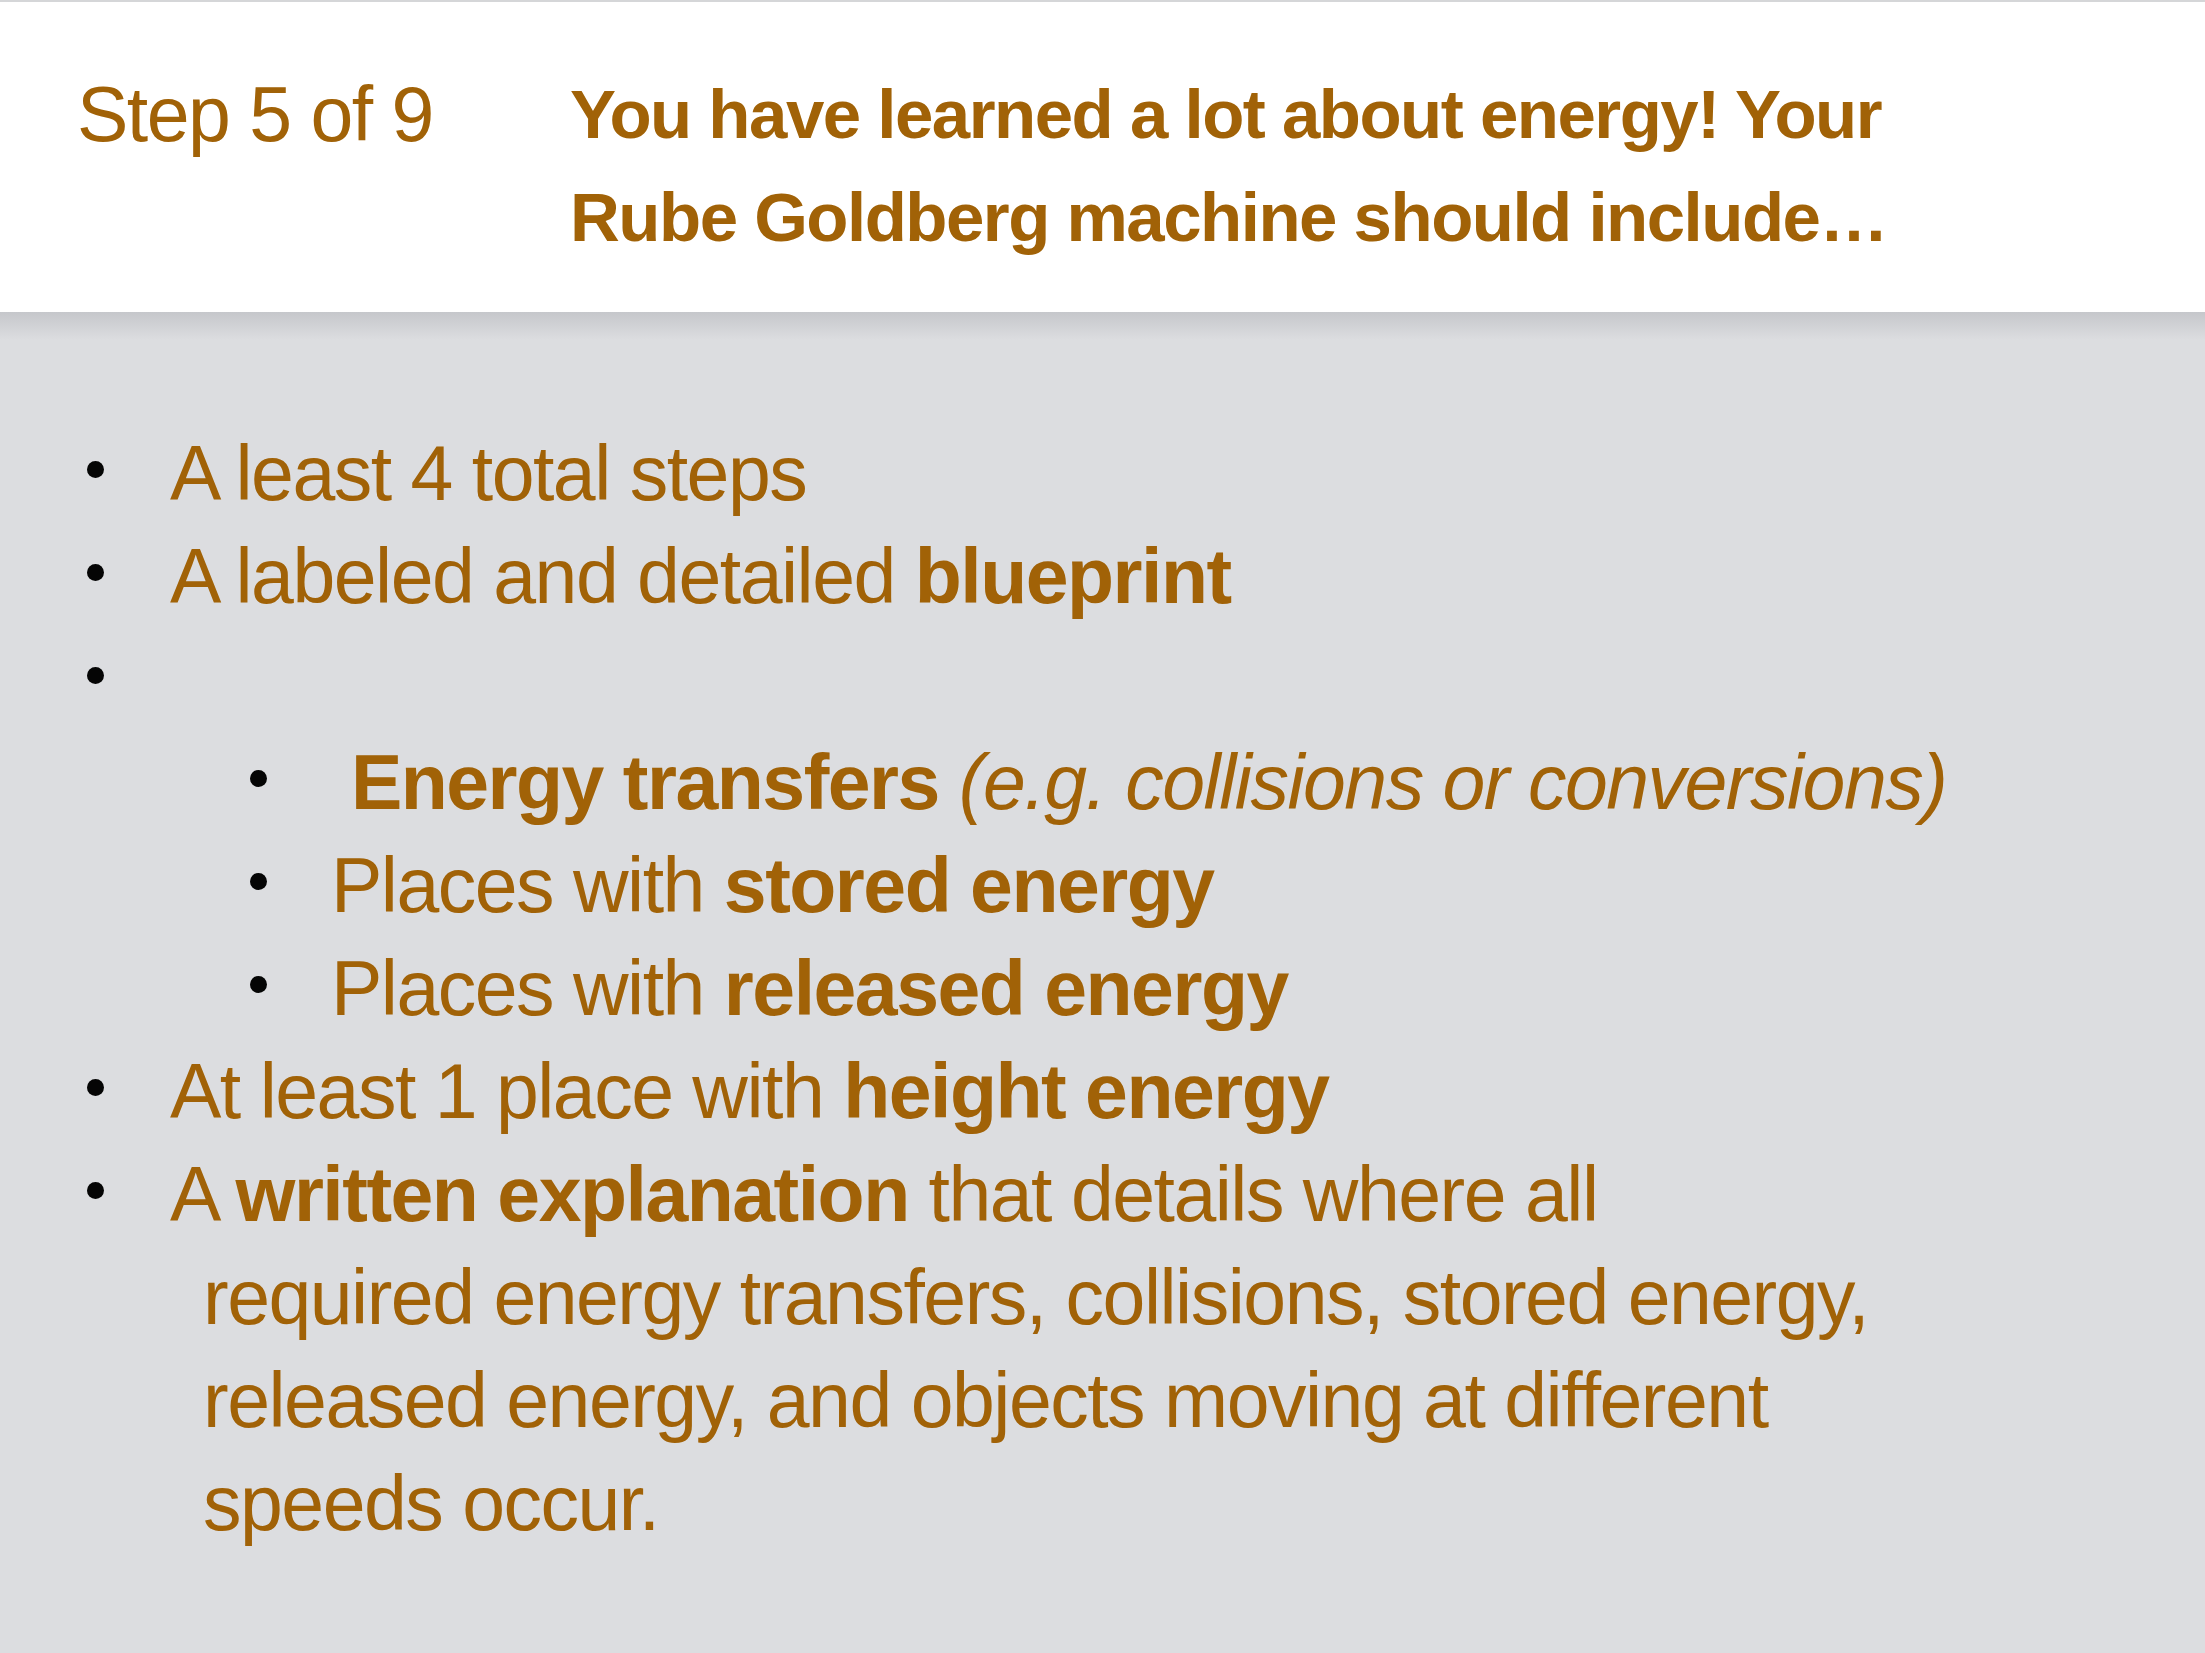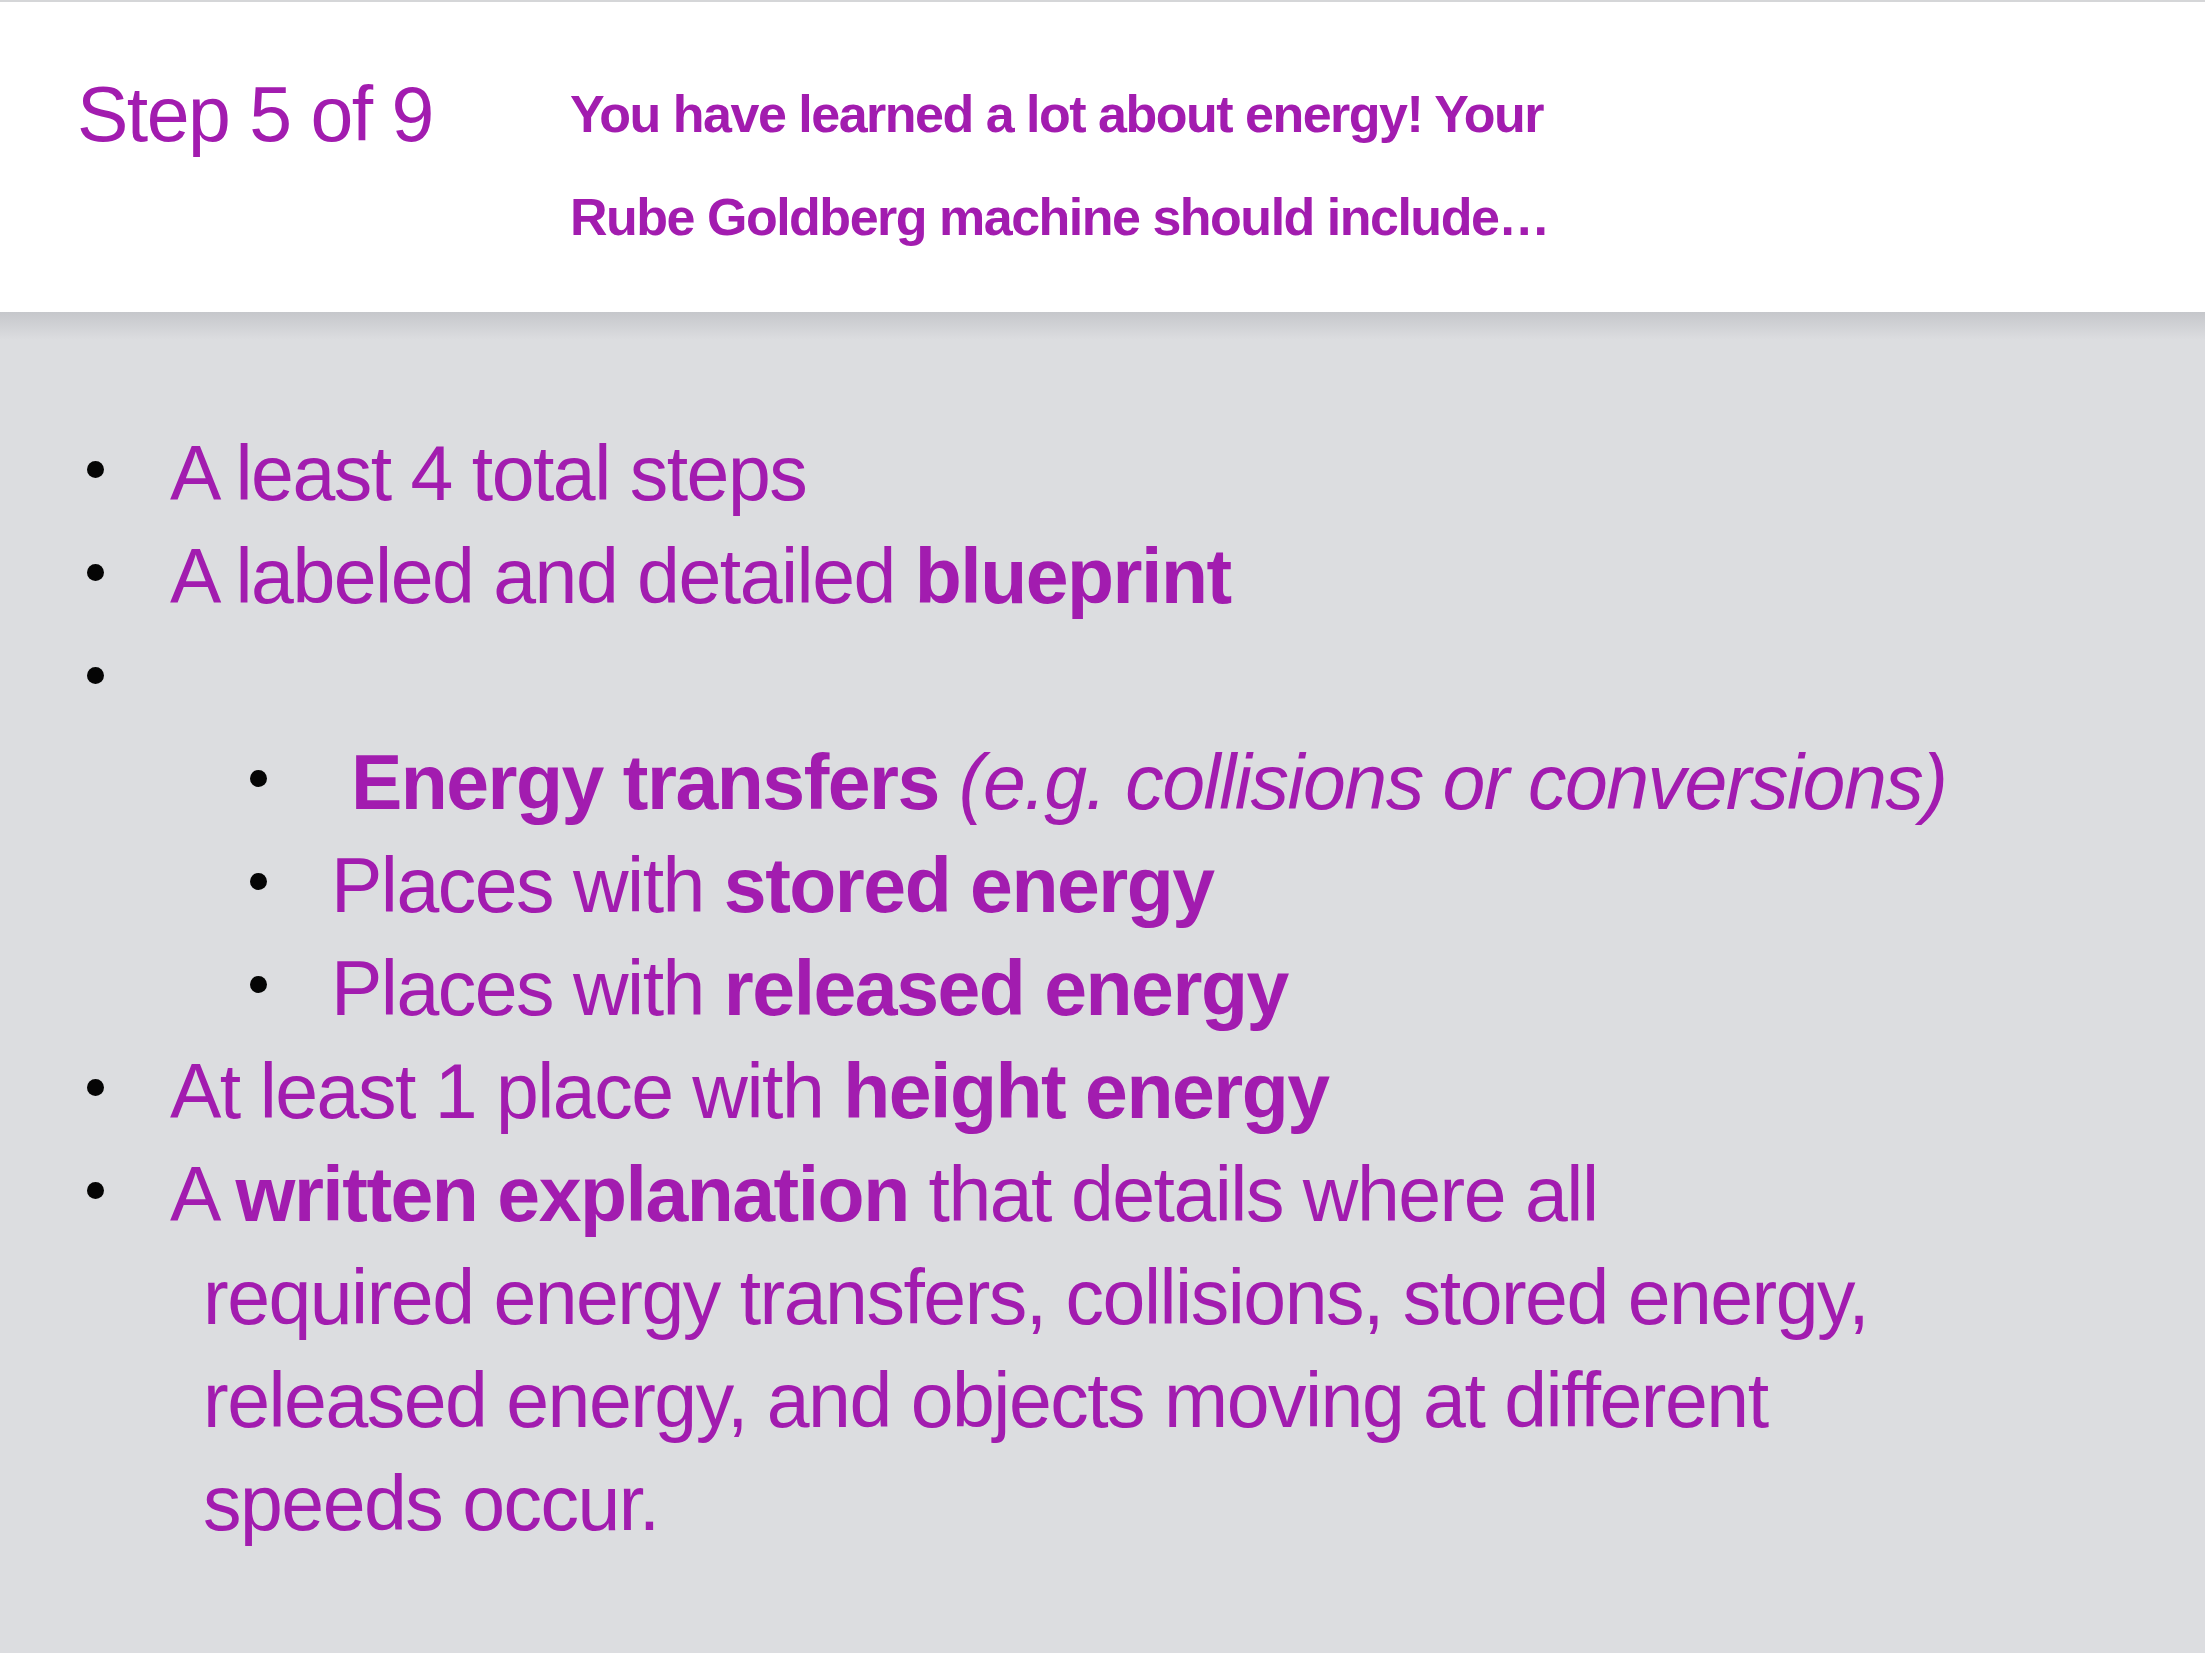--- a/index.html
+++ b/index.html
@@ -9,21 +9,21 @@
     height: 1654px;
     overflow: hidden;
     background: #dcdde0;
     font-family: "Liberation Sans", "DejaVu Sans", sans-serif;
   }
   #page {
     position: relative;
     width: 2205px;
     height: 1506px;
     background: #dcdde0;
-    color: #a21caf;
+    color: #a16207;
     letter-spacing: -1.5px;
   }
   
   #header {
     position: absolute;
     left: 0; top: 0;
     width: 2205px;
     height: 312px;
     background: #ffffff;
     box-sizing: border-box;
@@ -40,21 +40,21 @@
     top: 63px;
     font-size: 77px;
     line-height: 103px;
     font-weight: 400;
     white-space: pre;
   }
   #slide-title {
     position: absolute;
     left: 570px;
     top: 63px;
-    font-size: 52px;
+    font-size: 69px;
     line-height: 103px;
     font-weight: 700;
     white-space: pre;
   }
   #header-shadow {
     position: absolute;
     left: 0; top: 312px;
     width: 2205px; height: 27.6px;
     background: linear-gradient(to bottom, rgba(45,50,60,0.13), rgba(45,50,60,0));
     pointer-events: none;

